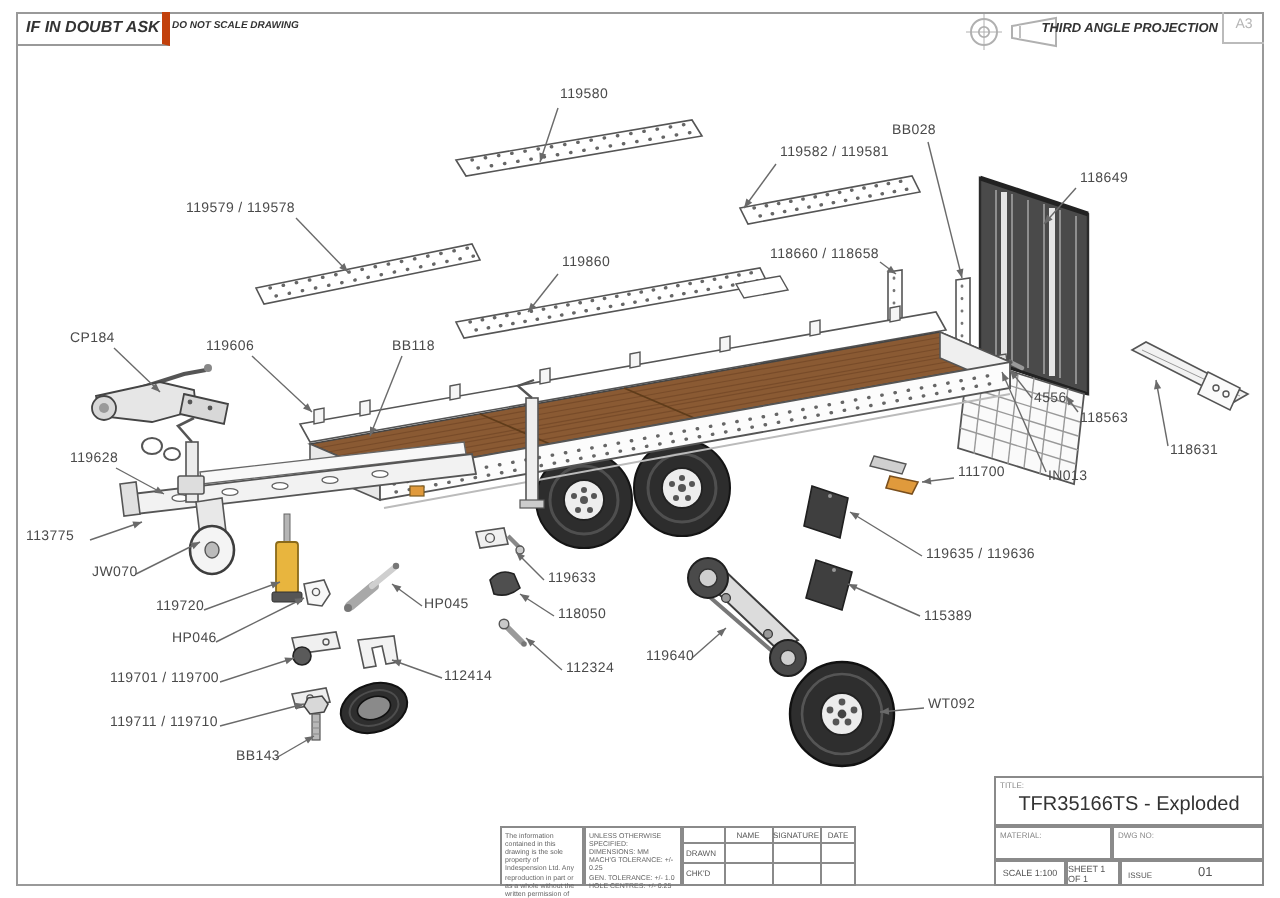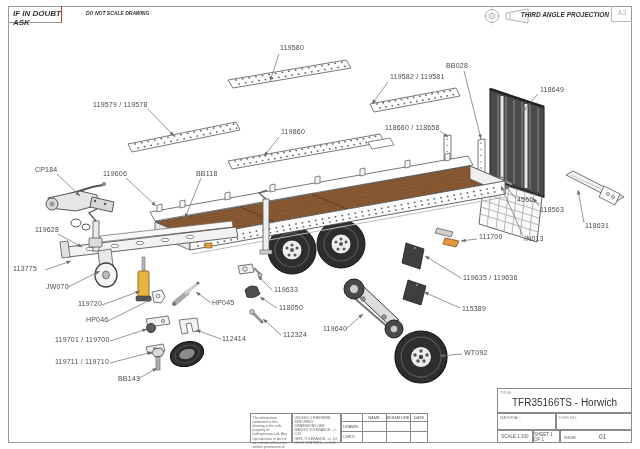--- a/index.html
+++ b/index.html
@@ -391,21 +391,21 @@
       <div class="part-label" style="left: 283px; top: 331px;">112324</div>
       <div class="part-label" style="left: 55px; top: 336px;">119701 / 119700</div>
       <div class="part-label" style="left: 222px; top: 335px;">112414</div>
       <div class="part-label" style="left: 55px; top: 358px;">119711 / 119710</div>
       <div class="part-label" style="left: 118px; top: 375px;">BB143</div>
       <div class="part-label" style="left: 323px; top: 325px;">119640</div>
       <div class="part-label" style="left: 464px; top: 349px;">WT092</div>
     </div>
 
   <div class="abs" style="left:8px;top:6px;width:624px;height:437px;border:1px solid #999"></div>
-  <div class="abs ital" style="left:8px;top:6px;width:54px;height:17px;border-right:1px solid #c2410c;border-bottom:1px solid #999;font-size:8px;padding:3px 0 0 5px">
+  <div class="abs ital" style="left:8px;top:6px;width:77px;height:17px;border-right:4px solid #c2410c;border-bottom:1px solid #999;font-size:8px;padding:3px 0 0 5px">
     <span>IF IN DOUBT ASK</span>
   </div>
   <div class="abs ital" style="left:86px;top:10px;font-size:5px">DO NOT SCALE DRAWING</div>
   <div class="abs ital" style="left:0;top:11px;width:609px;text-align:right;font-size:6.5px">THIRD ANGLE PROJECTION</div>
   <div class="abs" style="left:611px;top:6px;width:21px;height:16px;border-left:1px solid #bbb;border-bottom:1px solid #bbb;color:#b5b5b5;font-size:7px;text-align:center;padding-top:3px">A3</div>
 
   <div class="tb" style="left:250px;top:413px;width:42px;height:30px;padding:1.5px">
     <div class="t35">The information contained in this drawing is the sole property of Indespension Ltd. Any reproduction in part or as a whole without the written permission of Indespension Ltd is prohibited.</div>
   </div>
   <div class="tb" style="left:292px;top:413px;width:49px;height:30px;padding:1.5px">
@@ -424,21 +424,21 @@
   <div class="hline" style="left:341px;top:431px;width:87px"></div>
   <div class="abs t4 ctr" style="left:362px;top:414px;width:24px;height:7px">NAME</div>
   <div class="abs t4 ctr" style="left:386px;top:414px;width:24px;height:7px">SIGNATURE</div>
   <div class="abs t4 ctr" style="left:410px;top:414px;width:18px;height:7px">DATE</div>
   <div class="abs t4" style="left:343px;top:424px">DRAWN</div>
   <div class="abs t4" style="left:343px;top:434px">CHK'D</div>
 
 
   <div class="tb" style="left:497px;top:388px;width:135px;height:25px">
     <div class="lbl-tiny">TITLE:</div>
-    <div class="ctr" style="width:100%;height:100%;font-size:10px;color:#333;padding-top:4px">TFR35166TS - Horwich</div>
+    <div class="ctr" style="width:100%;height:100%;font-size:10px;color:#333;padding-top:4px">TFR35166TS - Exploded</div>
   </div>
   <div class="tb" style="left:497px;top:413px;width:59px;height:17px">
     <div class="lbl-tiny">MATERIAL:</div>
   </div>
   <div class="tb" style="left:556px;top:413px;width:76px;height:17px">
     <div class="lbl-tiny">DWG NO:</div>
   </div>
   <div class="tb ctr t45" style="left:497px;top:430px;width:36px;height:13px">SCALE 1:100</div>
   <div class="tb ctr t45" style="left:533px;top:430px;width:27px;height:13px">SHEET 1 OF 1</div>
   <div class="tb" style="left:560px;top:430px;width:72px;height:13px">

